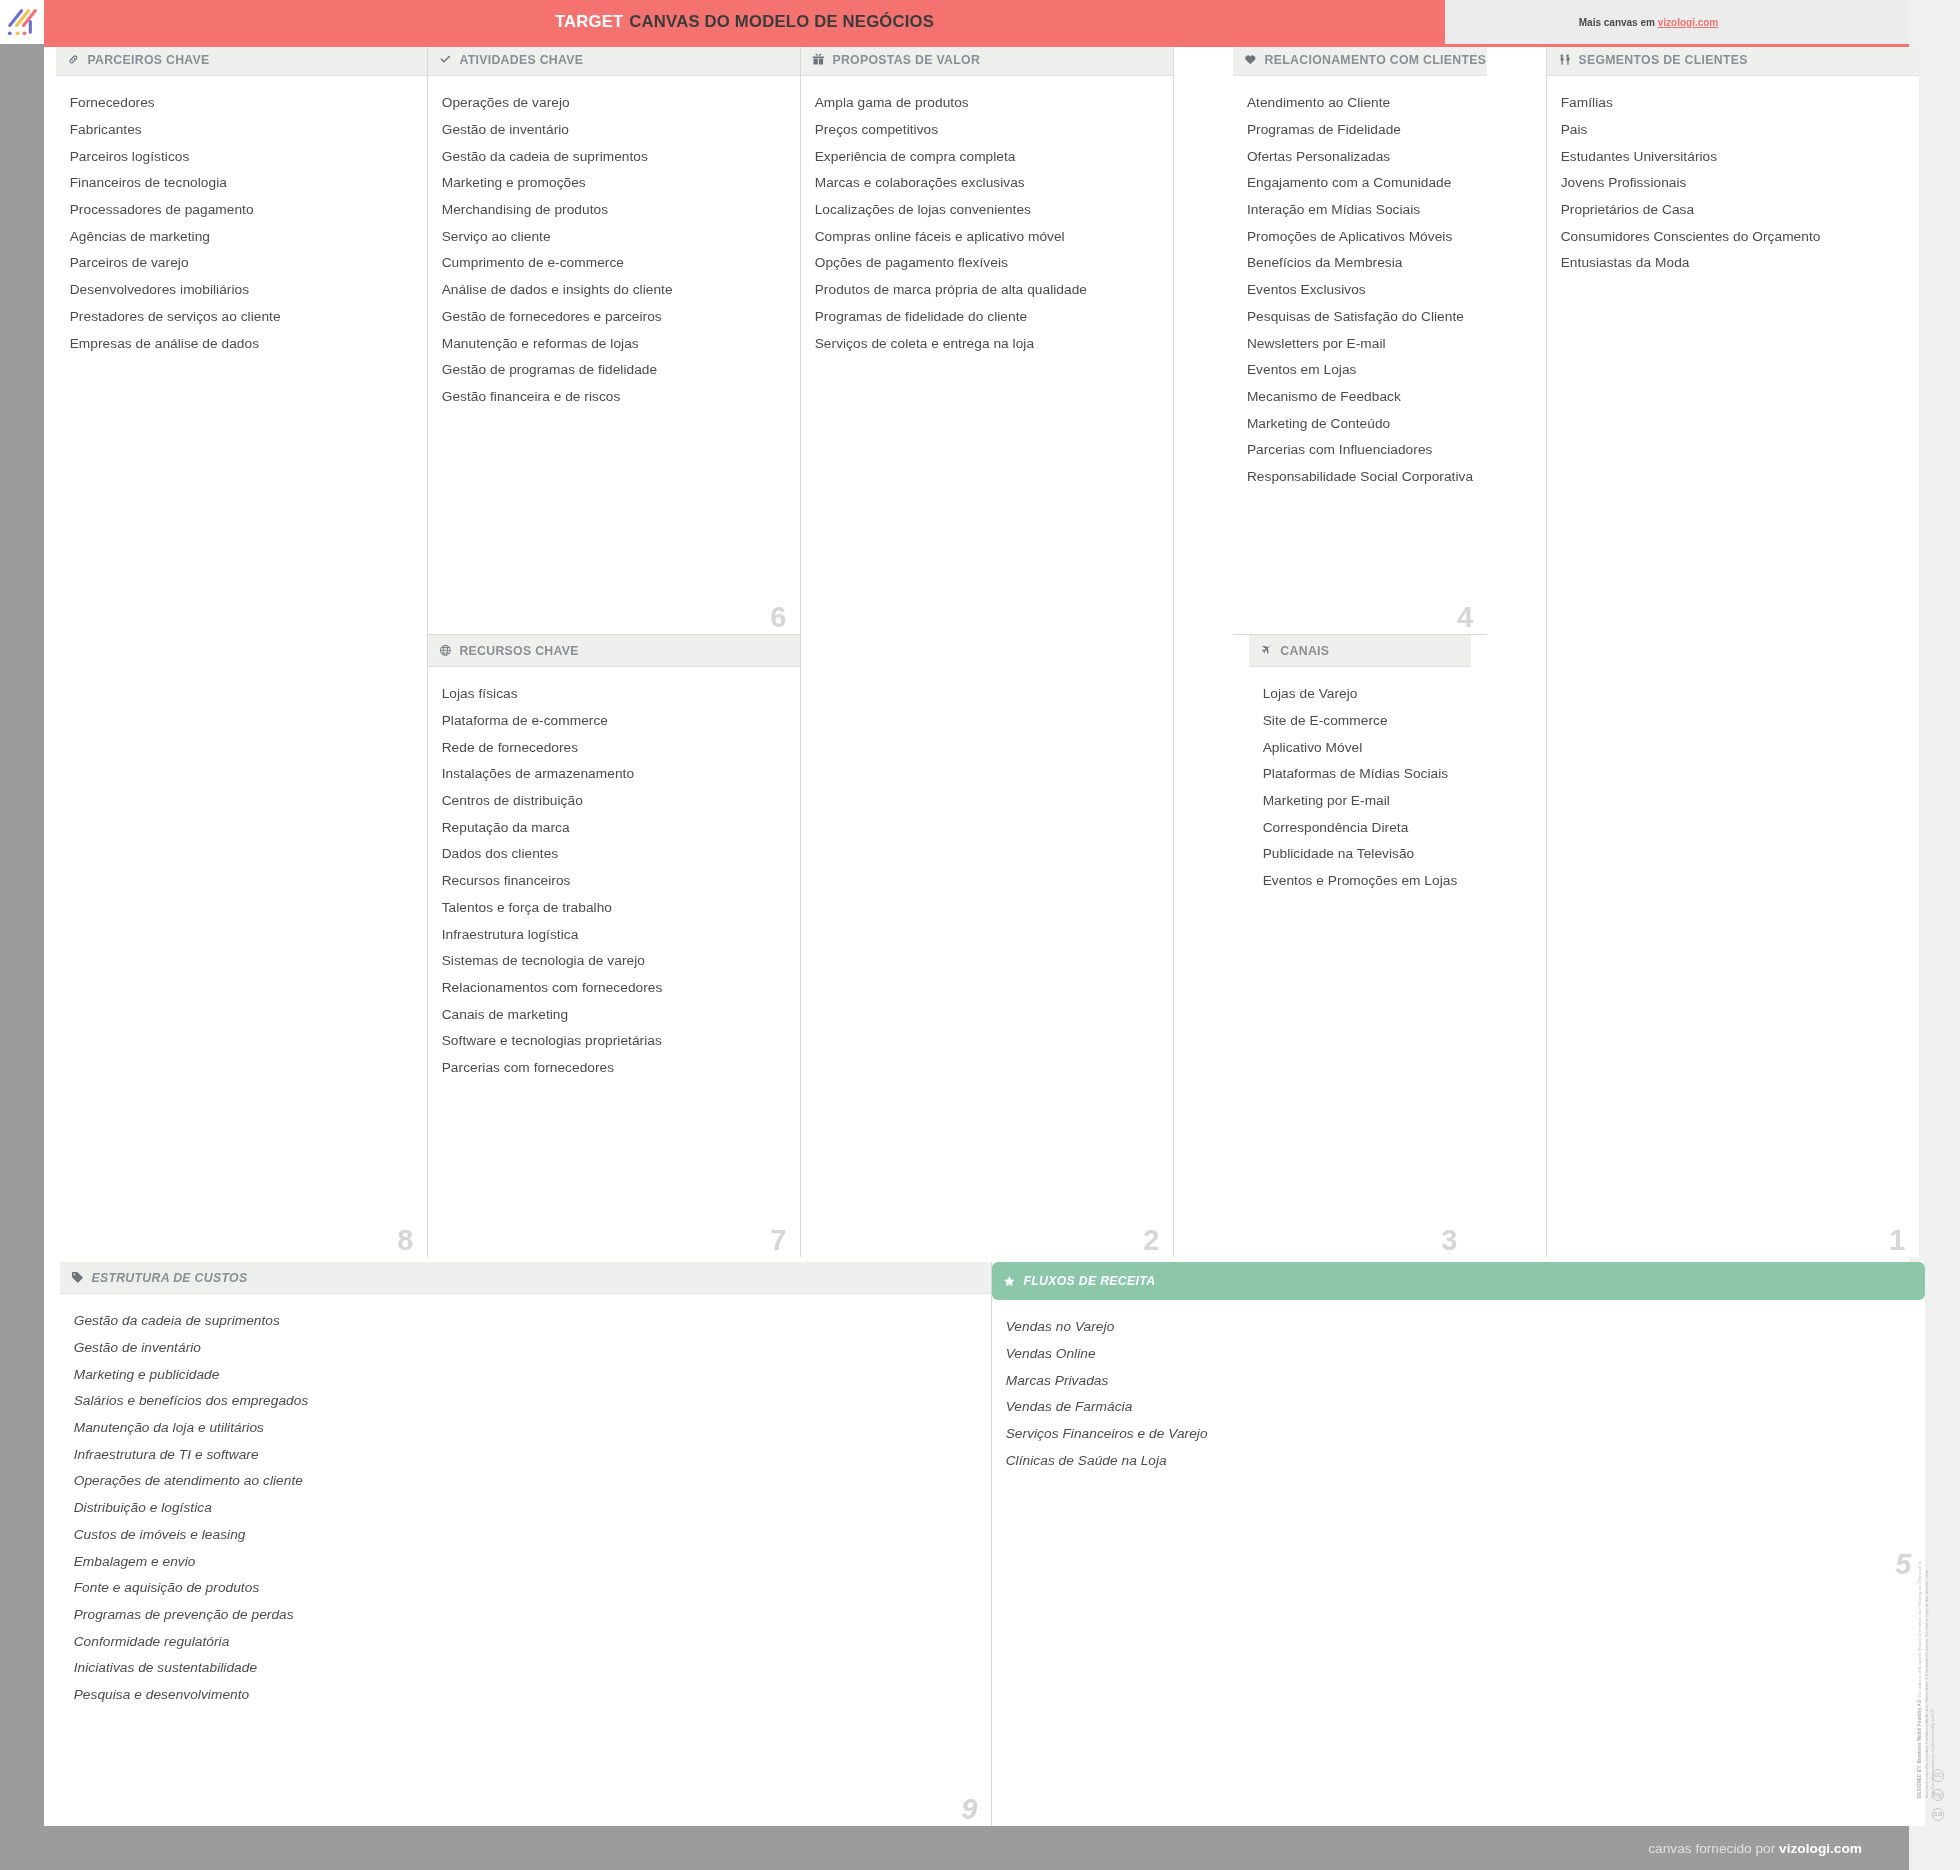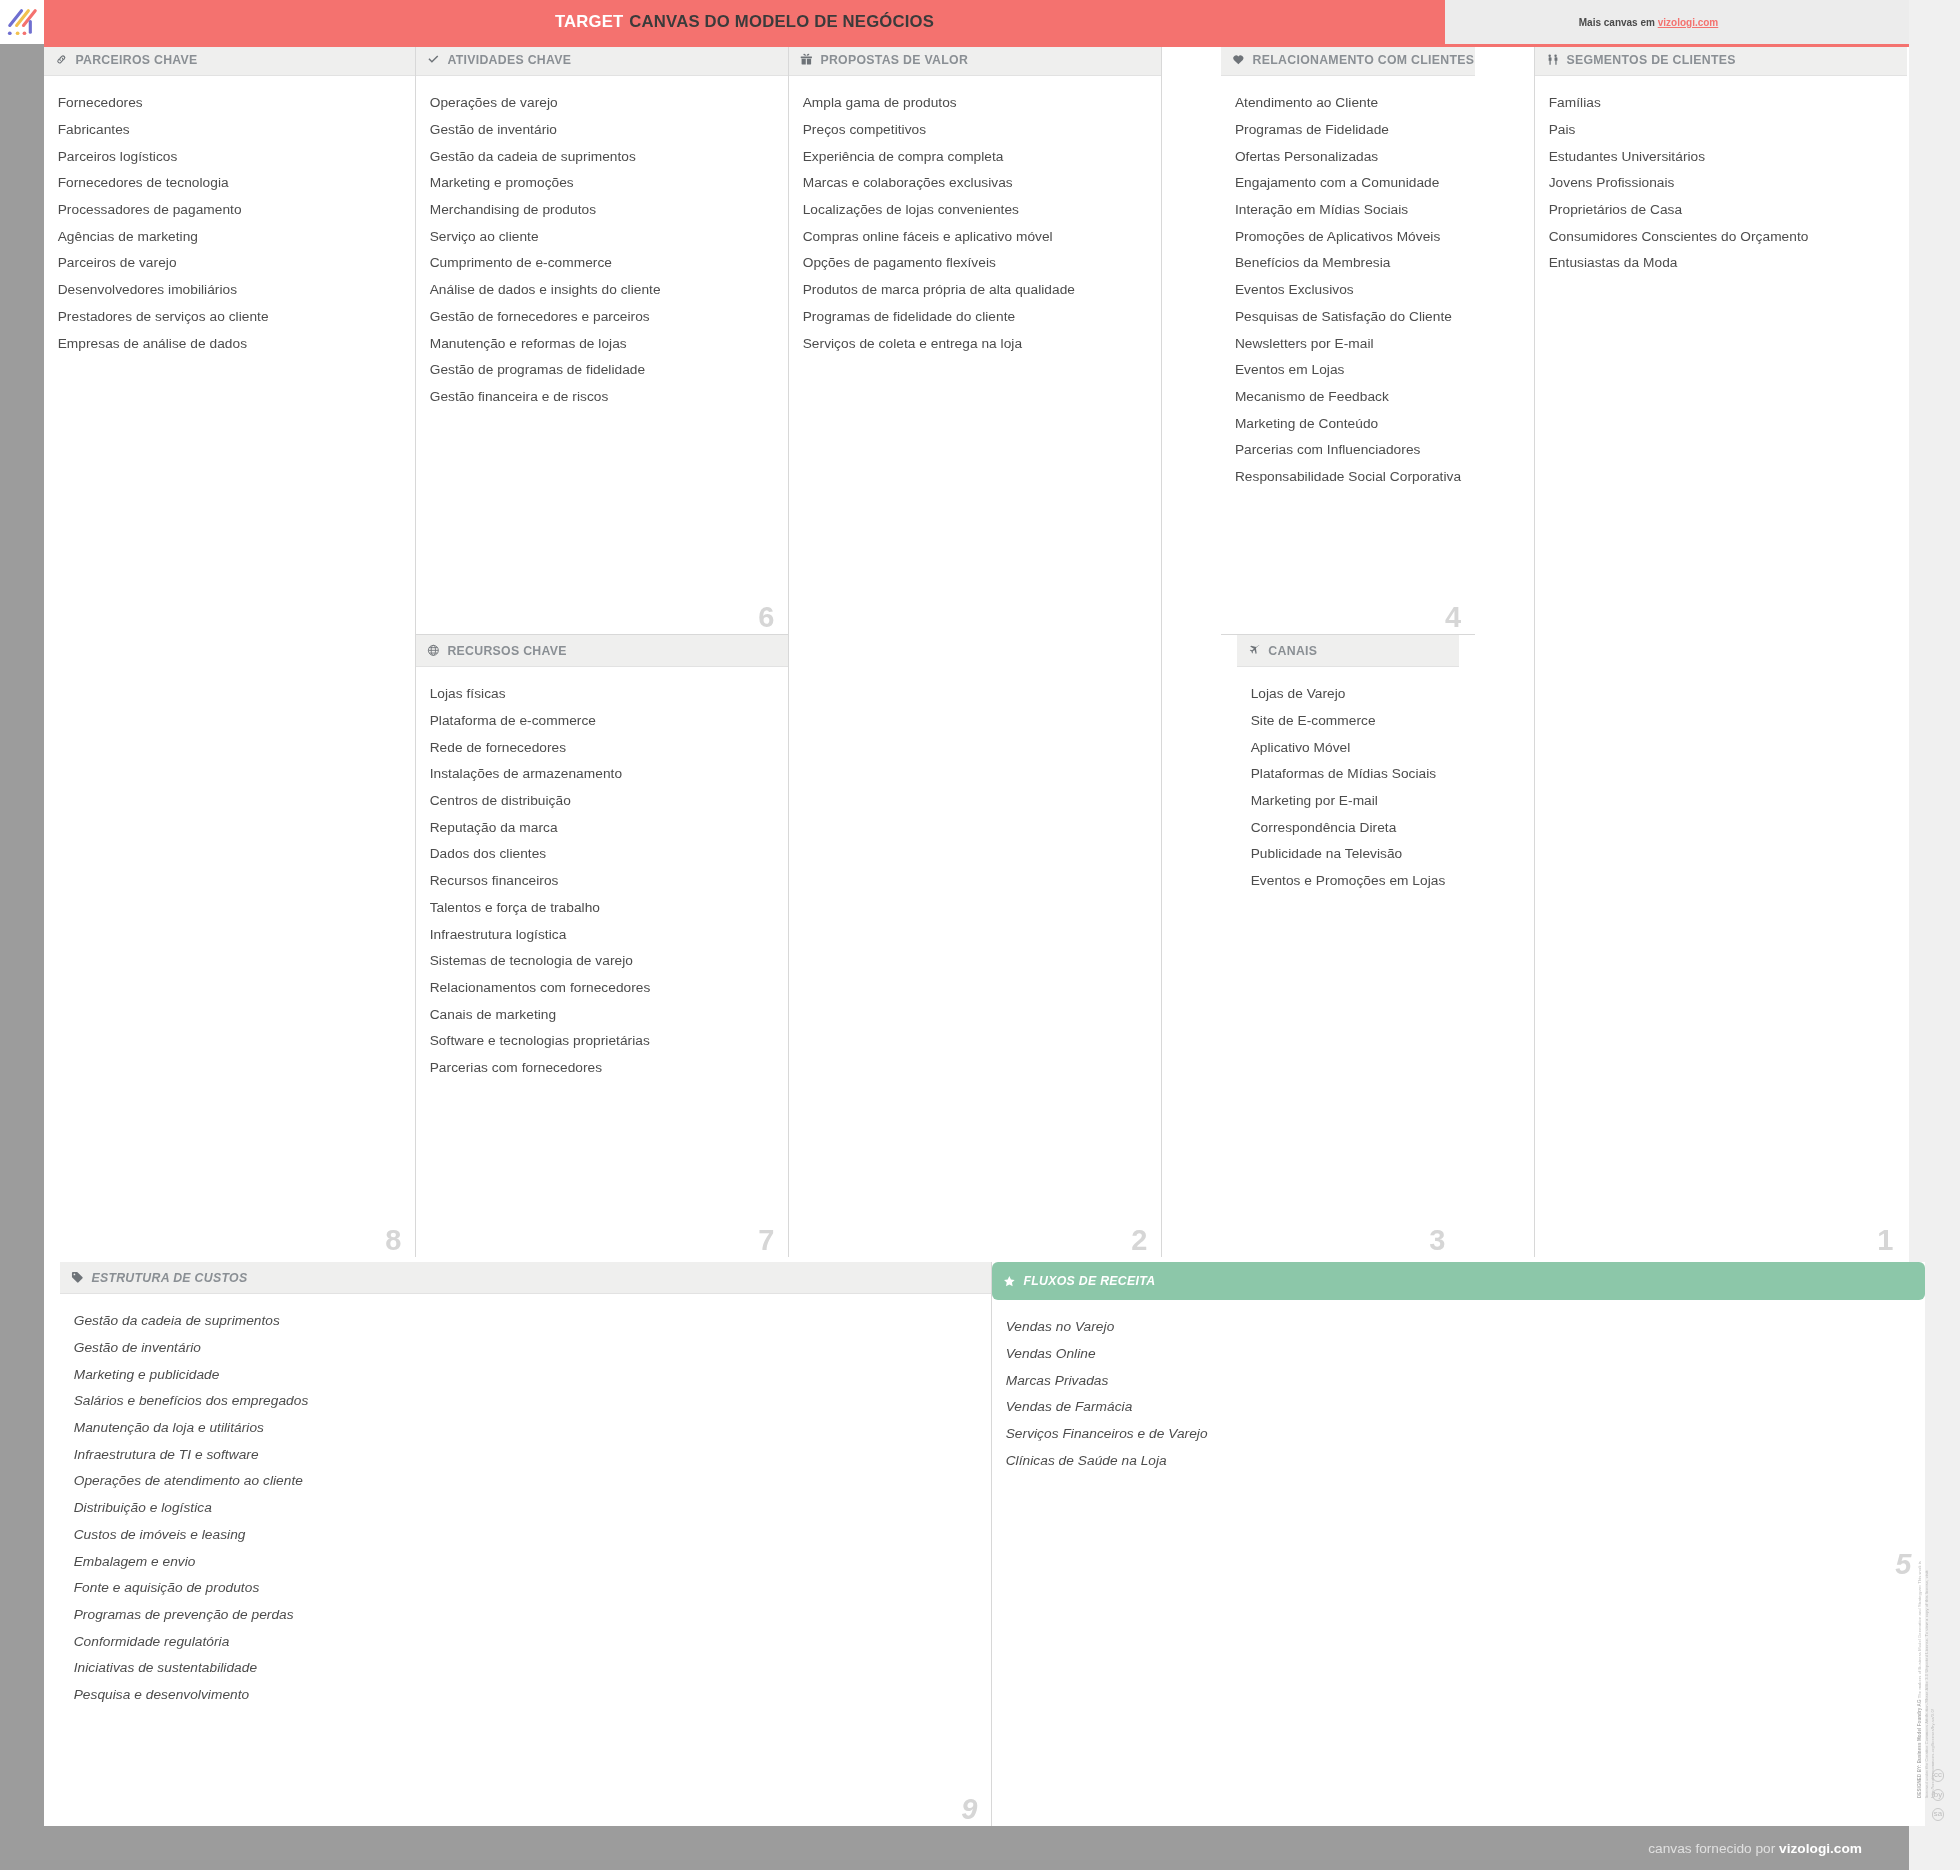--- a/index.html
+++ b/index.html
@@ -92,21 +92,21 @@
   }
   .right-rail {
     position: absolute;
     right: 0; top: 0;
     width: 51px; height: 1782px;
     background: #f0f0f0;
   }
 
   .grid-top {
     position: absolute;
-    left: 44px; top: 0;
+    left: 56px; top: 0;
     width: 1587px;
     height: 1213px;
     display: flex;
   }
 
   .col {
     background: #ffffff;
     border-right: 1px solid #d8d8d8;
     position: relative;
     display: flex;
@@ -309,21 +309,21 @@
                 <path d="M6.1 9.9a2.9 2.9 0 0 1 0-4.1l2-2a2.9 2.9 0 0 1 4.1 4.1l-.9.9a.7.7 0 1 1-1-1l.9-.9a1.5 1.5 0 0 0-2.1-2.1l-2 2a1.5 1.5 0 0 0 0 2.1.7.7 0 1 1-1 1z"></path>
                 <path d="M9.9 6.1a2.9 2.9 0 0 1 0 4.1l-2 2a2.9 2.9 0 1 1-4.1-4.1l.9-.9a.7.7 0 1 1 1 1l-.9.9a1.5 1.5 0 1 0 2.1 2.1l2-2a1.5 1.5 0 0 0 0-2.1.7.7 0 1 1 1-1z"></path>
               </svg>
           </span>
           <span class="hd-label">PARCEIROS CHAVE</span>
         </div>
         <div class="item-list">
           <div class="item">Fornecedores</div>
           <div class="item">Fabricantes</div>
           <div class="item">Parceiros logísticos</div>
-          <div class="item">Fornecedores de tecnologia</div>
+          <div class="item">Financeiros de tecnologia</div>
           <div class="item">Processadores de pagamento</div>
           <div class="item">Agências de marketing</div>
           <div class="item">Parceiros de varejo</div>
           <div class="item">Desenvolvedores imobiliários</div>
           <div class="item">Prestadores de serviços ao cliente</div>
           <div class="item">Empresas de análise de dados</div>
           <div class="blocknum">8</div>
         </div>
       </div>
     </div>

